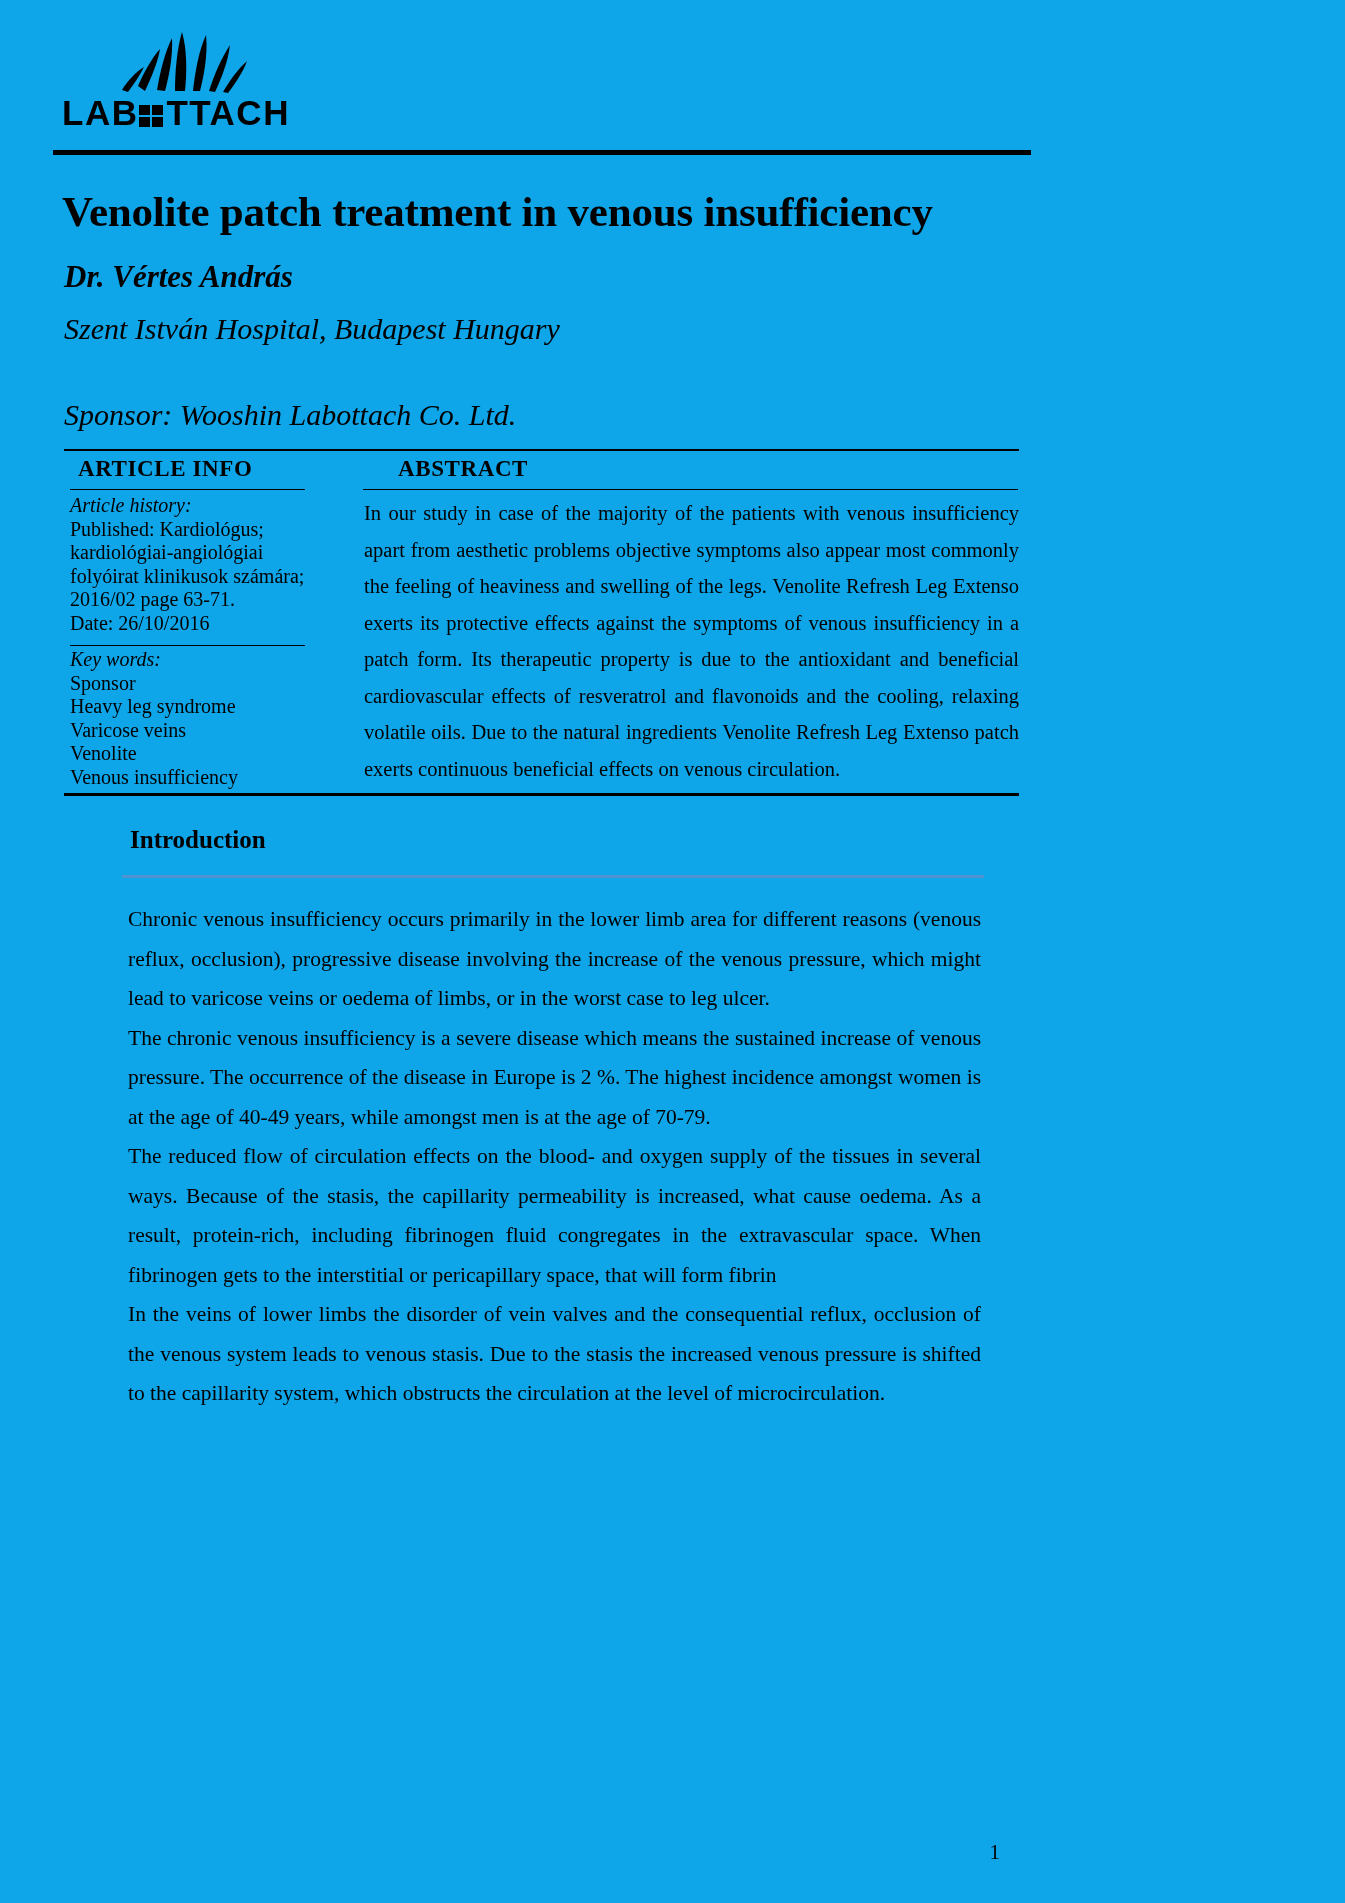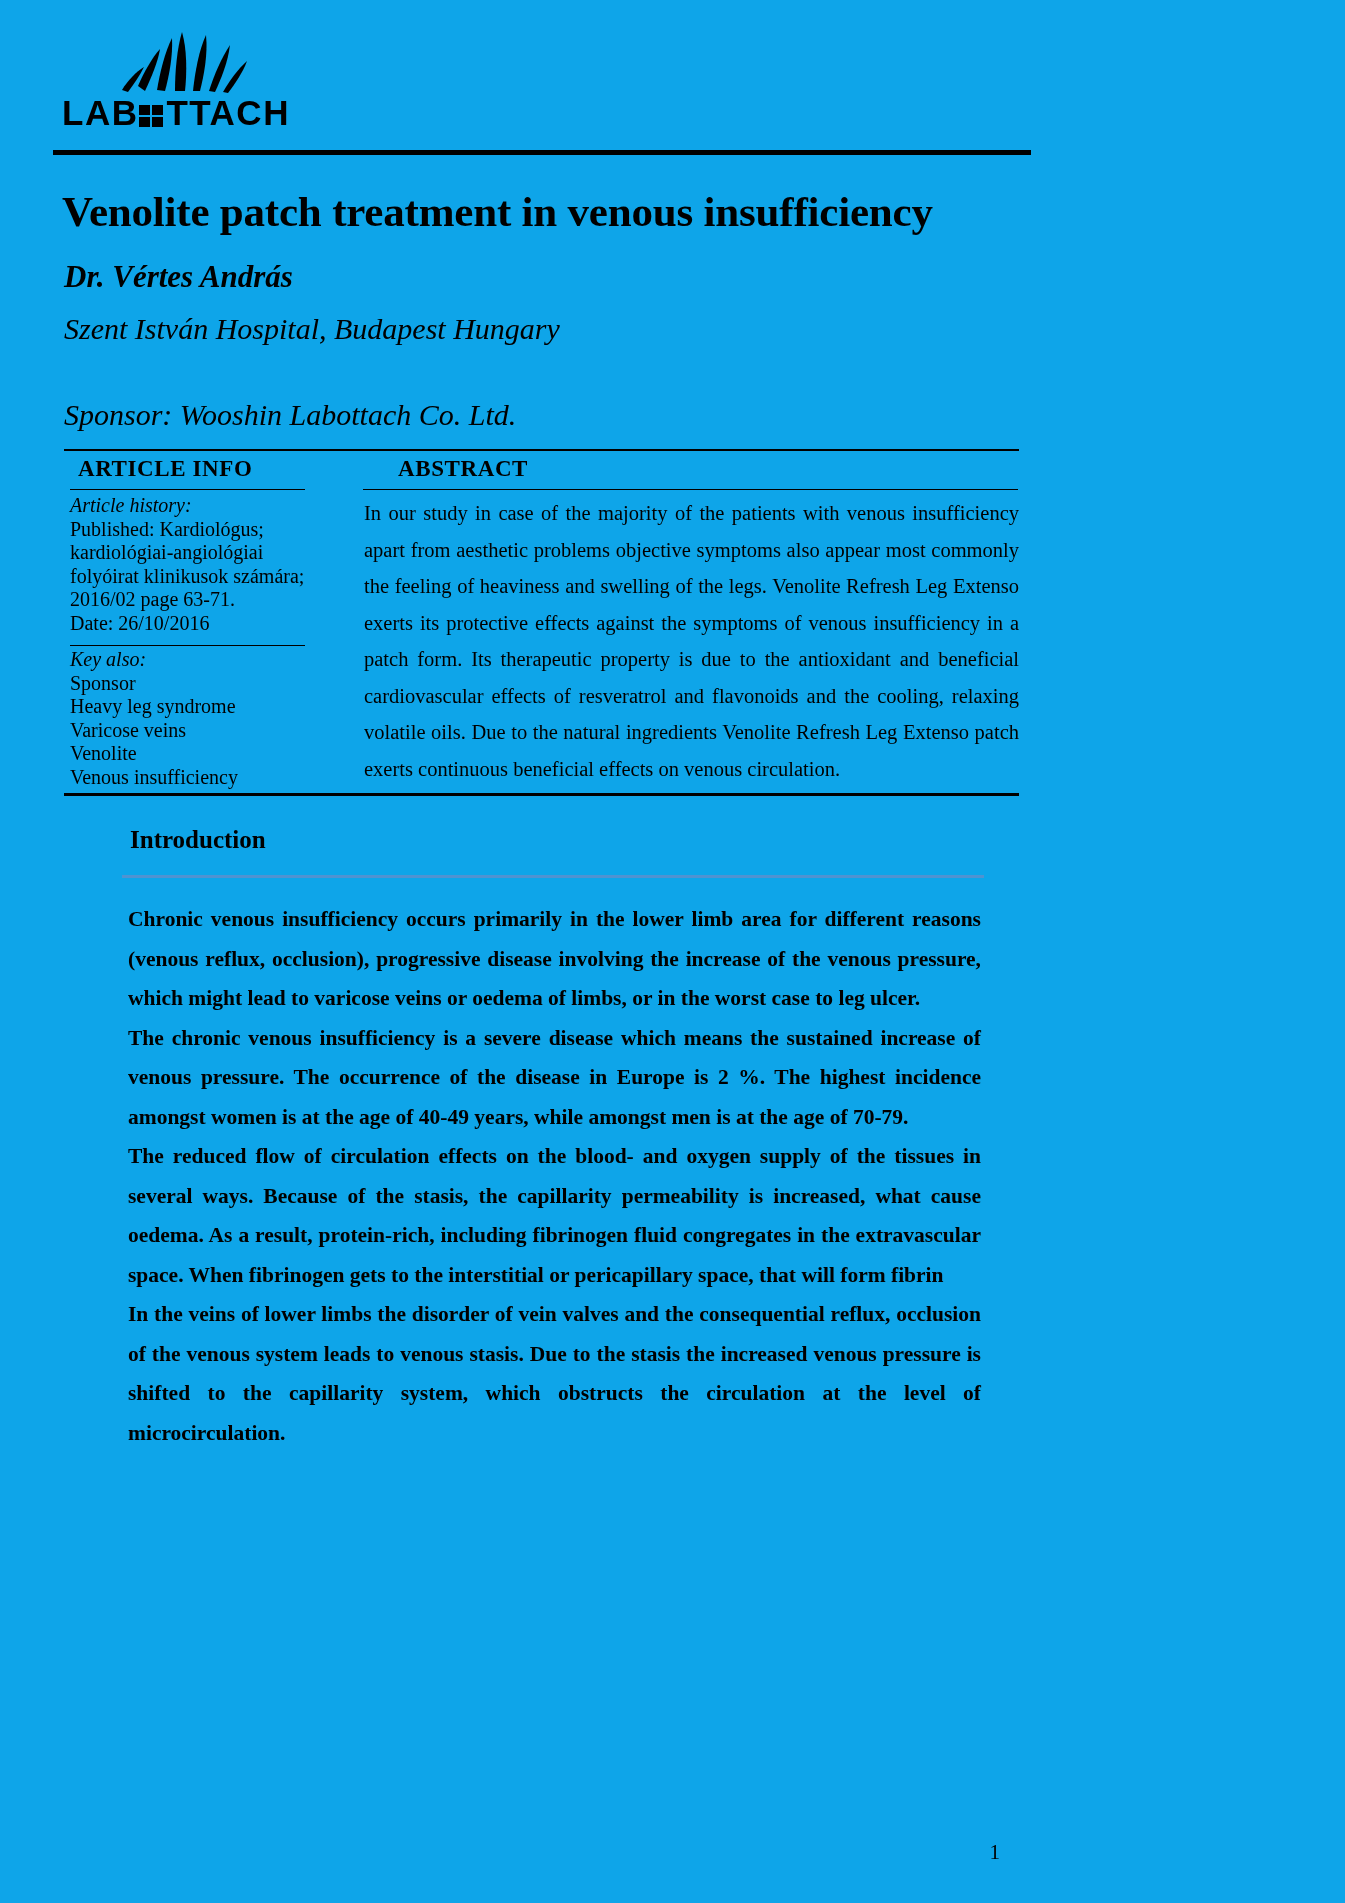--- a/index.html
+++ b/index.html
@@ -219,21 +219,20 @@
   }
 
   .body-text {
     position: absolute;
     left: 128px;
     top: 900px;
     width: 853px;
     font-size: 21.5px;
     line-height: 39.5px;
     text-align: justify;
-    font-weight: bold;
   }
   .body-text p {
     margin: 0;
     text-align: justify;
   }
   .body-text p:last-child { text-align: justify; }
 
   .page-num {
     position: absolute;
     left: 0;
@@ -279,21 +278,21 @@
 
   <div class="info-history">
     <div class="ital">Article history:</div>
     <div>Published: Kardiológus; kardiológiai-angiológiai folyóirat klinikusok számára; 2016/02 page 63-71.</div>
     <div>Date: 26/10/2016</div>
   </div>
 
   <div class="rule-info-mid"></div>
 
   <div class="info-keywords">
-    <div class="ital">Key also:</div>
+    <div class="ital">Key words:</div>
     <div>Sponsor</div>
     <div>Heavy leg syndrome</div>
     <div>Varicose veins</div>
     <div>Venolite</div>
     <div>Venous insufficiency</div>
   </div>
 
   <div class="abstract-body">In our study in case of the majority of the patients with venous insufficiency apart from aesthetic problems objective symptoms also appear most commonly the feeling of heaviness and swelling of the legs. Venolite Refresh Leg Extenso exerts its protective effects against the symptoms of venous insufficiency in a patch form. Its therapeutic property is due to the antioxidant and beneficial cardiovascular effects of resveratrol and flavonoids and the cooling, relaxing volatile oils. Due to the natural ingredients Venolite Refresh Leg Extenso patch exerts continuous beneficial effects on venous circulation.</div>
 
   <div class="band-rule band-bottom"></div>

